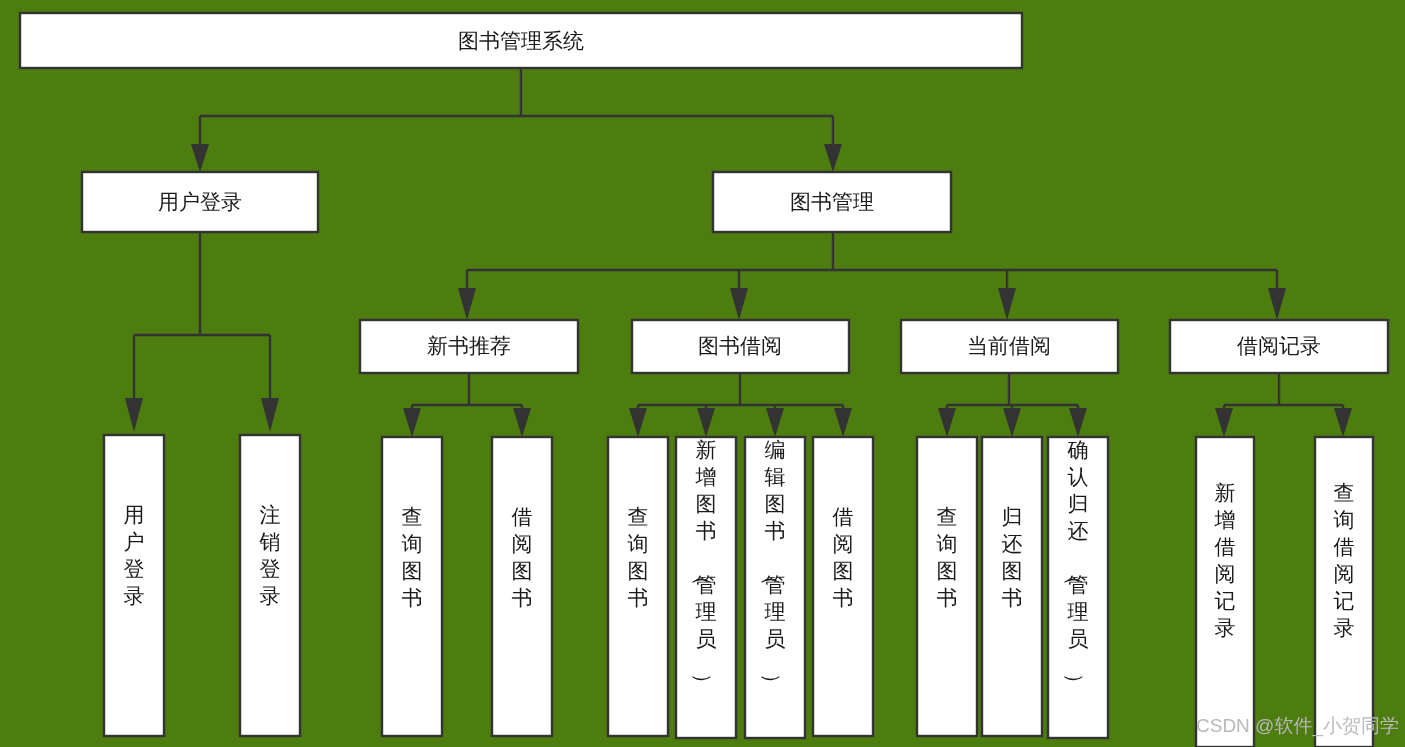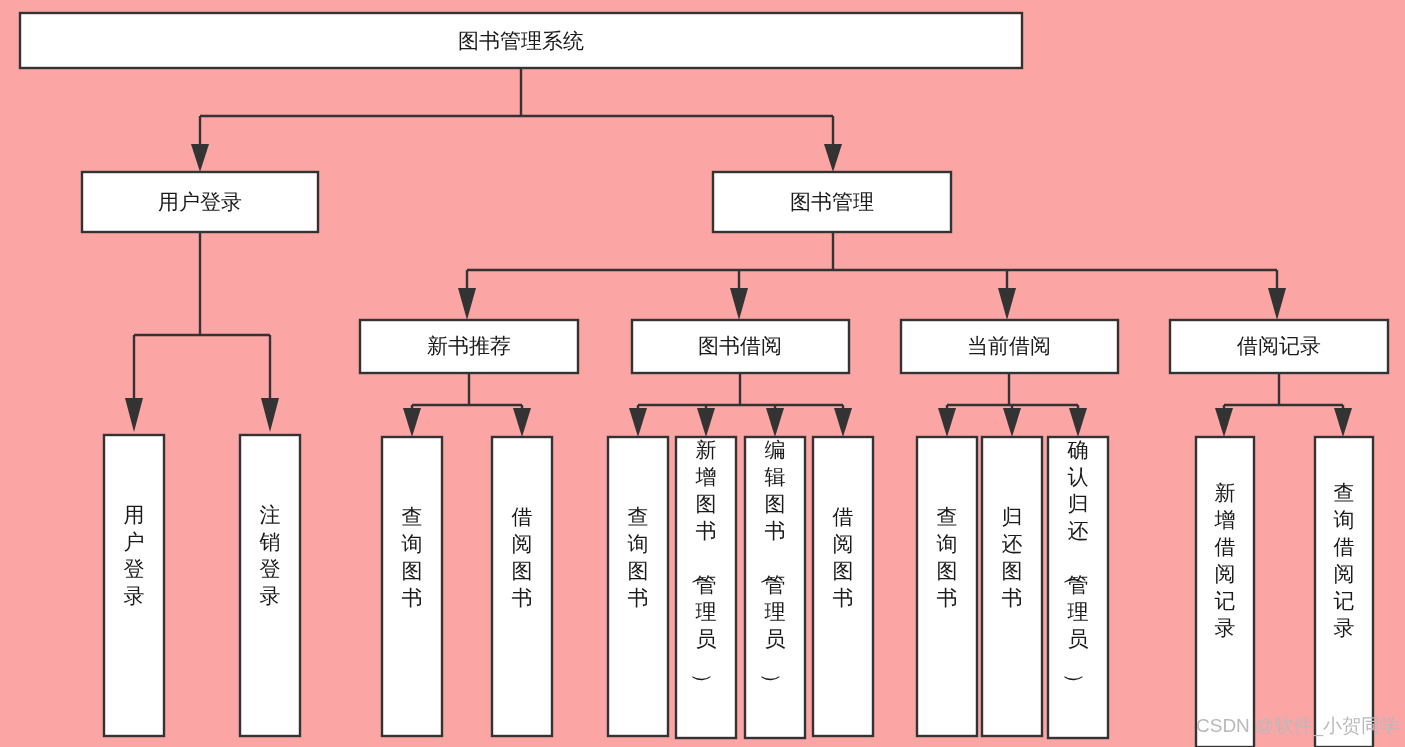--- a/index.html
+++ b/index.html
@@ -8,21 +8,21 @@
     padding: 0;
     background: #ffffff;
   }
   body {
     font-family: "Liberation Sans", "DejaVu Sans", sans-serif;
   }
   #diagram-root {
     position: relative;
     width: 1405px;
     height: 747px;
-    background: #fca5a5;
+    background: #4d7c0f;
     overflow: hidden;
   }
   svg.diagram-canvas {
     position: absolute;
     left: 0;
     top: 0;
     width: 1405px;
     height: 747px;
     display: block;
   }

